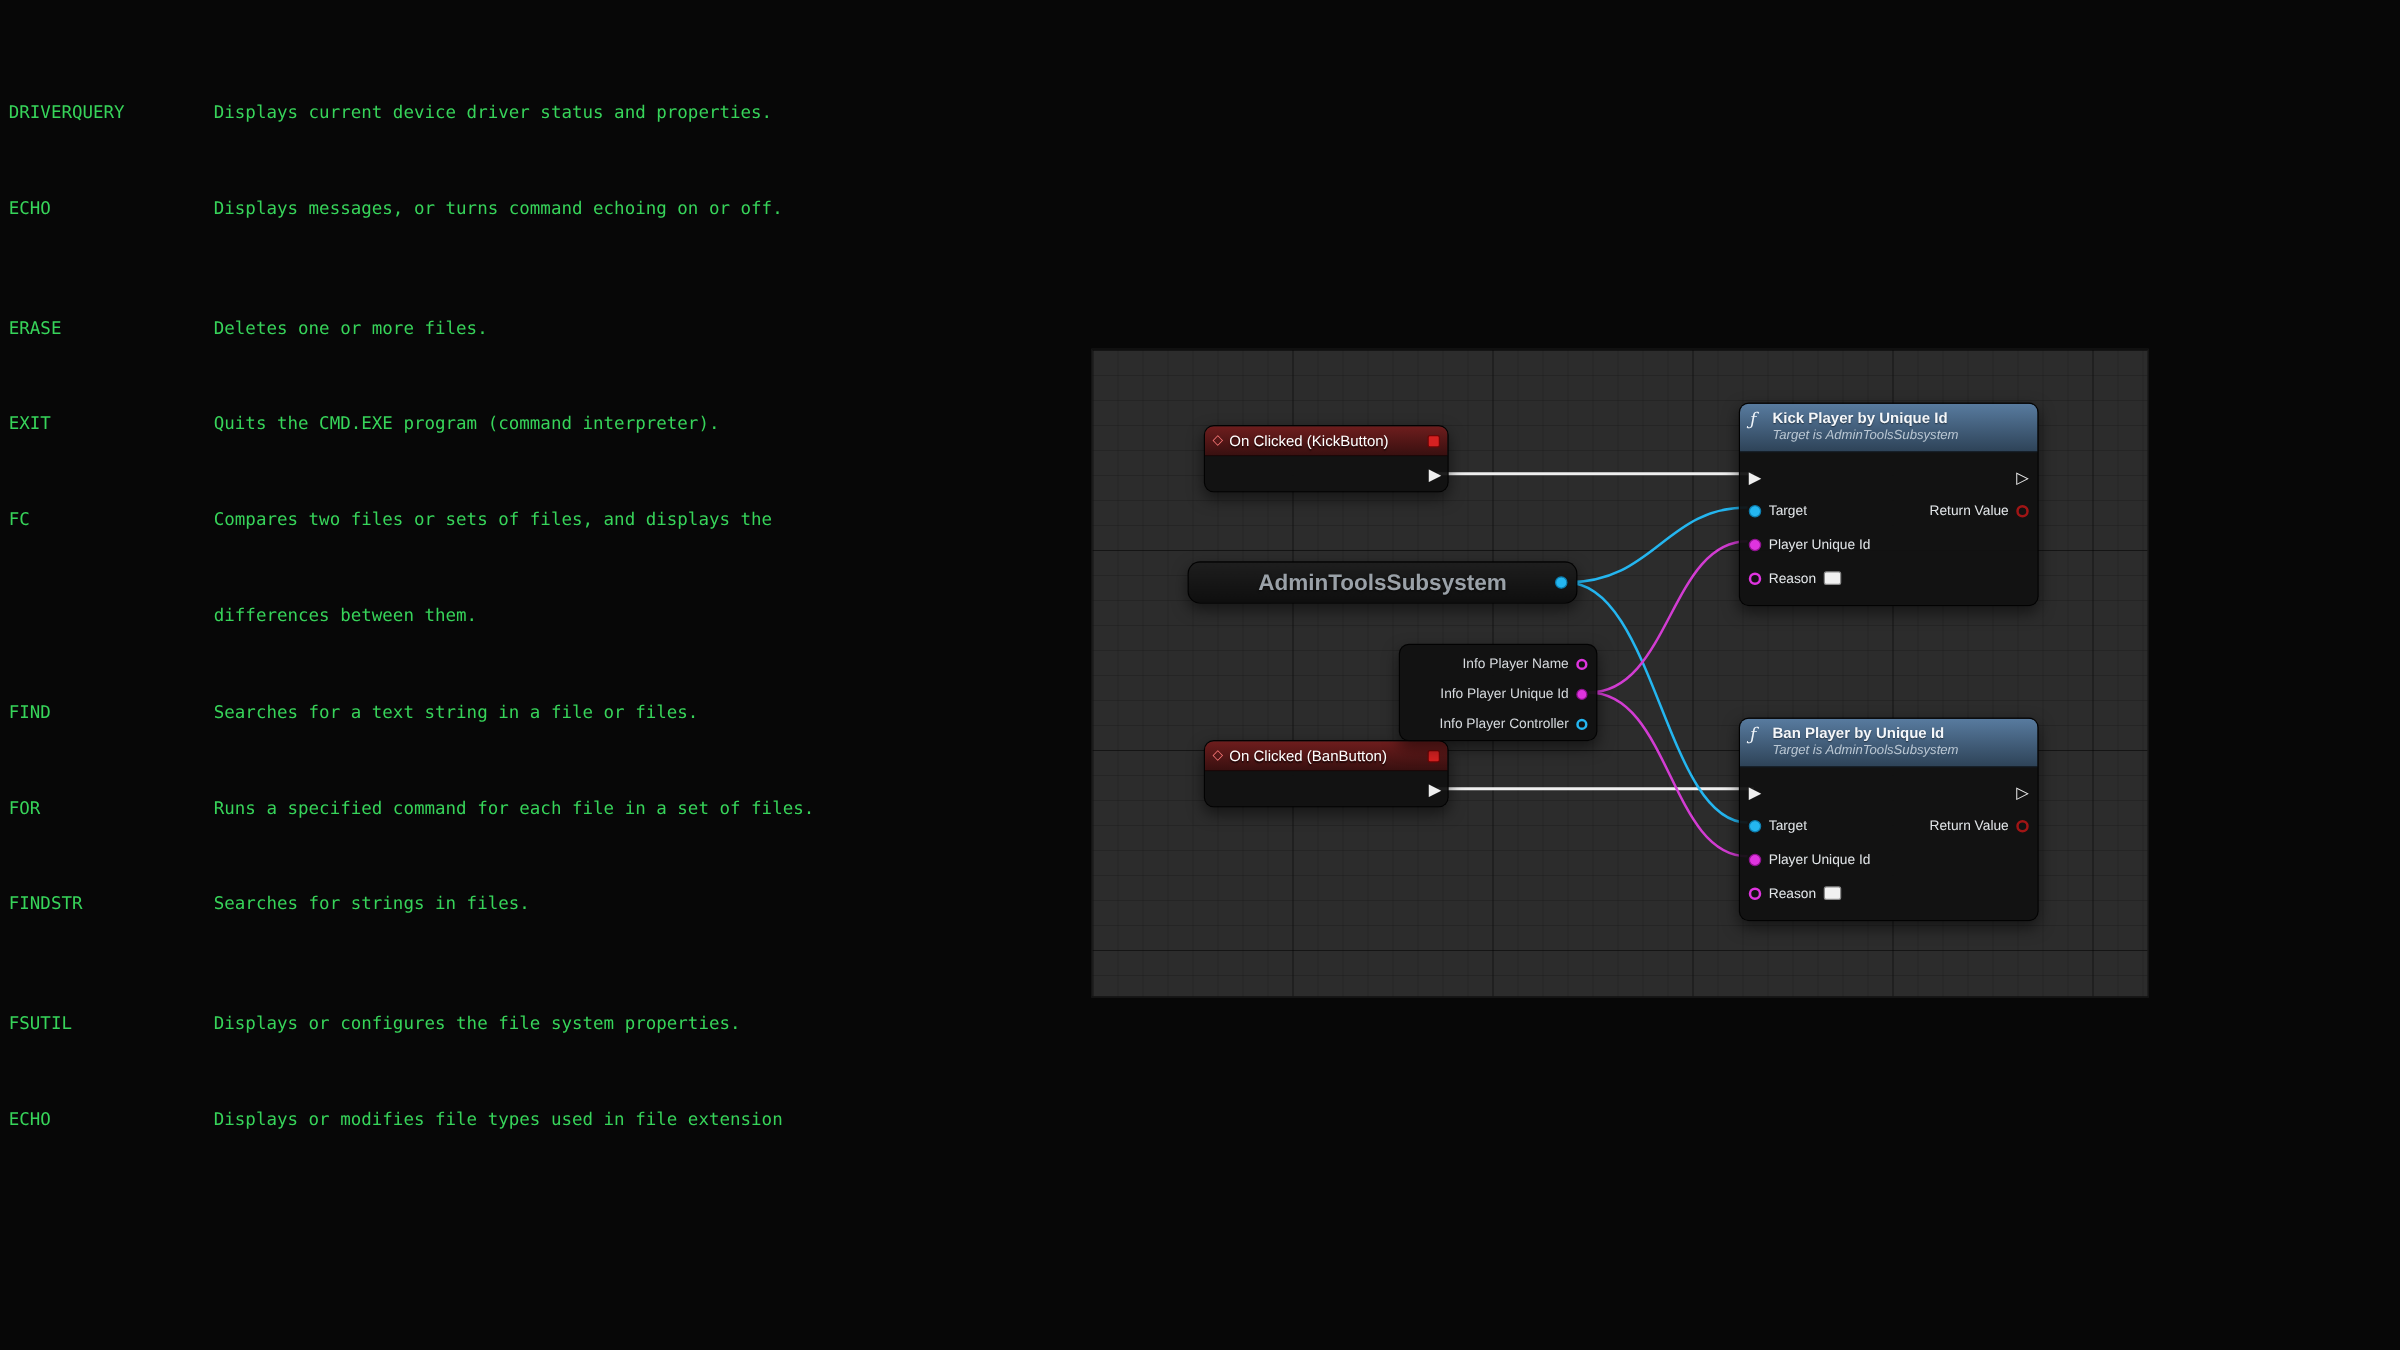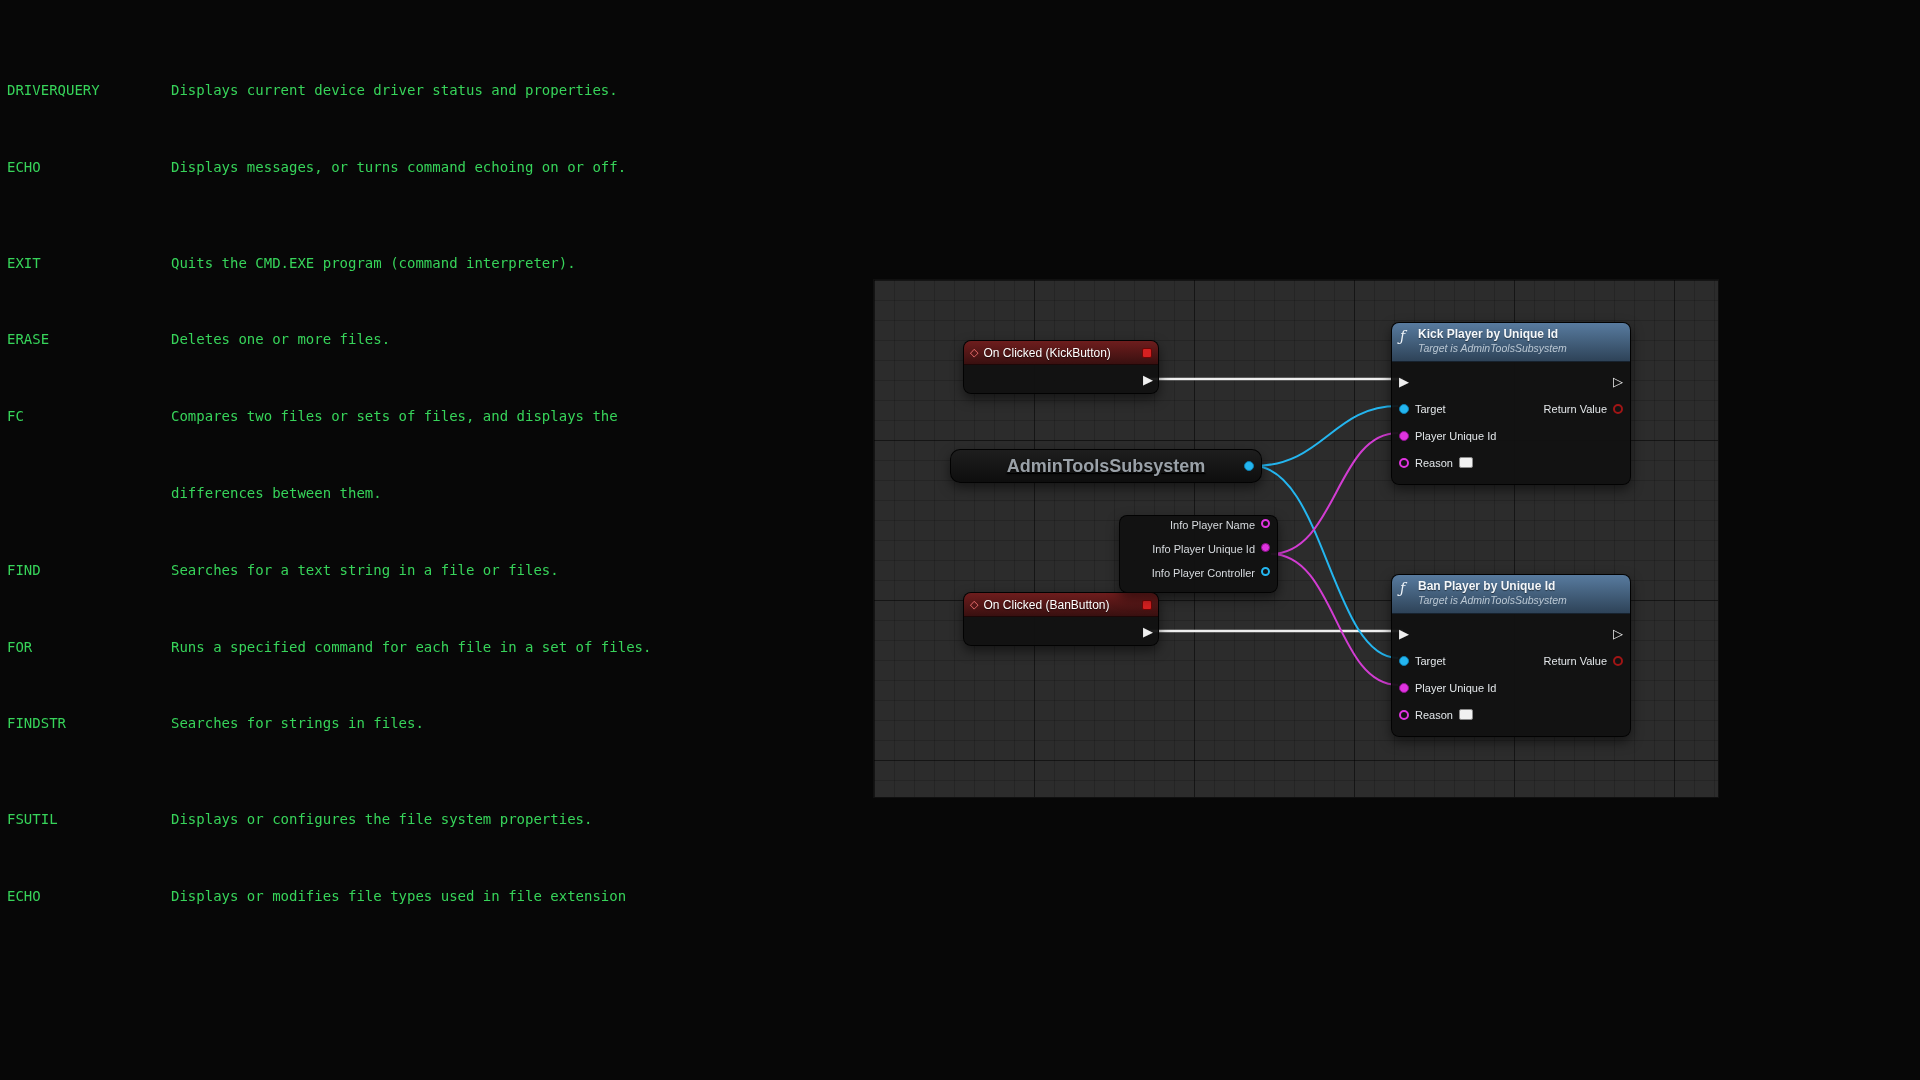--- a/index.html
+++ b/index.html
@@ -74,46 +74,46 @@
   .pin-magenta-filled{ background:#df34df; border:1px solid #8e128e; }
   .pin-magenta-hollow{ background:transparent; border:2px solid #df34df; }
   .pin-red-hollow    { background:transparent; border:2px solid #a01515; }
   .string-box { width:14px; height:11px; background:#f1f1f1; border:1px solid #8a8a8a; border-radius:2px; }
 
   
   .subsystem-node {
     width:312px; height:34px; border-radius:10px;
     background:linear-gradient(#1e1e1e,#0e0e0e);
     display:flex; align-items:center; justify-content:center; position:absolute;
-    border:1px solid rgba(0,0,0,0.9); box-shadow:0 5px 12px rgba(0,0,0,0.5);text-decoration:underline;
+    border:1px solid rgba(0,0,0,0.9); box-shadow:0 5px 12px rgba(0,0,0,0.5);
   }
   .subsystem-title { color:#9aa1a8; font-weight:bold; font-size:18px;
                      text-shadow:0 1px 2px rgba(0,0,0,.7); }
   .subsystem-pin { position:absolute; right:7px; top:11px; }
 
   
   .info-node { width:159px; height:78px; padding:3px 0; }
-  .info-row { height:24px; display:flex; justify-content:flex-end; gap:6px; padding:0 7px; }
+  .info-row { height:24px; display:flex; align-items:center; justify-content:flex-end; gap:6px; padding:0 7px; }
   .info-label { color:#d6dade; font-size:11px; white-space:nowrap; }
   .small-pin { width:9px; height:9px; border-radius:50%; flex:0 0 auto; }
 </style>
 </head>
 <body>
 
 <div id="terminal">
   
 
     <div class="t-line"><span class="t-cmd">DRIVERQUERY</span><span class="t-desc">Displays current device driver status and properties.</span></div>
   
     <div class="t-line"><span class="t-cmd">ECHO</span><span class="t-desc">Displays messages, or turns command echoing on or off.</span></div>
   
   
+    <div class="t-line"><span class="t-cmd">ERASE</span><span class="t-desc">Deletes one or more files.</span></div>
+  
     <div class="t-line"><span class="t-cmd">EXIT</span><span class="t-desc">Quits the CMD.EXE program (command interpreter).</span></div>
-  
-    <div class="t-line"><span class="t-cmd">ERASE</span><span class="t-desc">Deletes one or more files.</span></div>
   
     <div class="t-line"><span class="t-cmd">FC</span><span class="t-desc">Compares two files or sets of files, and displays the</span></div>
   
     <div class="t-line"><span class="t-cmd"></span><span class="t-desc">differences between them.</span></div>
   
     <div class="t-line"><span class="t-cmd">FIND</span><span class="t-desc">Searches for a text string in a file or files.</span></div>
   
     <div class="t-line"><span class="t-cmd">FOR</span><span class="t-desc">Runs a specified command for each file in a set of files.</span></div>
   
     <div class="t-line"><span class="t-cmd">FINDSTR</span><span class="t-desc">Searches for strings in files.</span></div>

